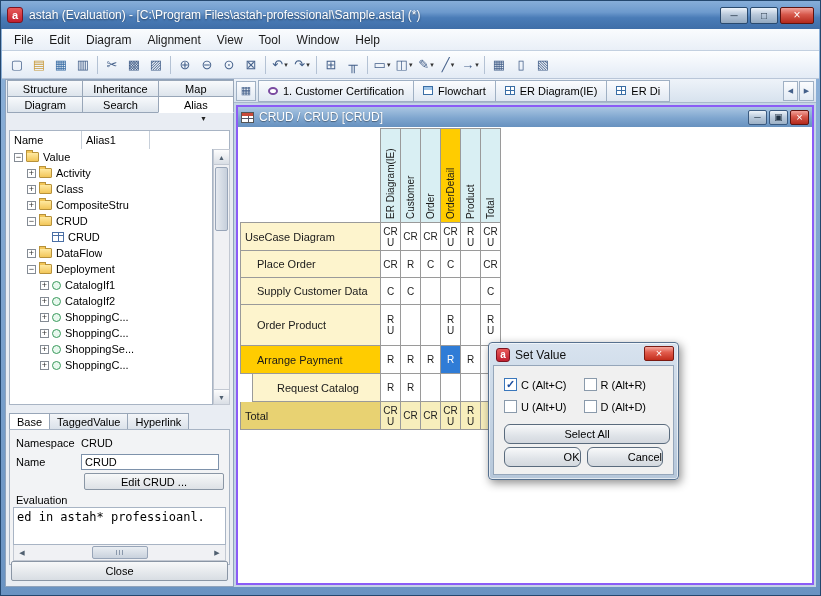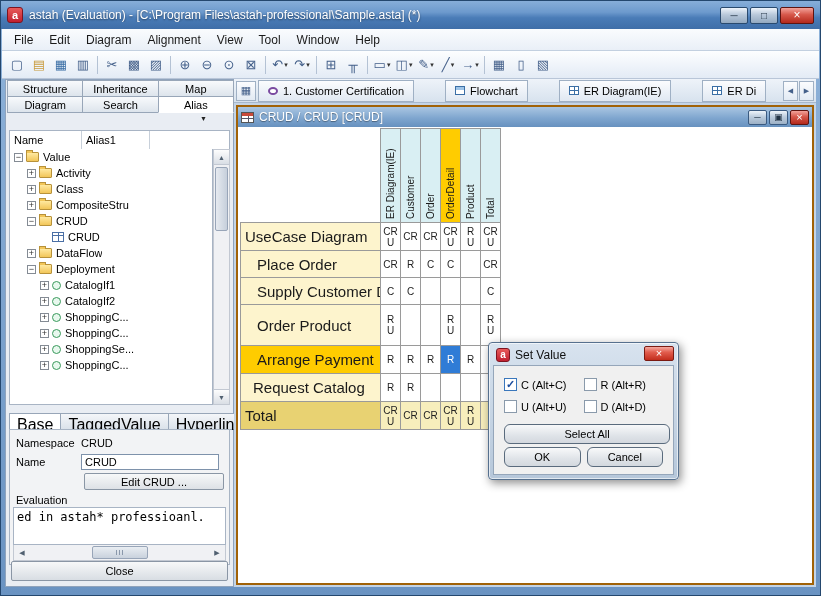--- a/index.html
+++ b/index.html
@@ -44,86 +44,86 @@
 .tico.project::before,.tico.folder::before{content:"";position:absolute;left:-1px;top:-3px;width:5px;height:2px;background:#f2c659;border:1px solid #b8923a;border-bottom:none;}
 .tico.table{width:12px;height:10px;border:1px solid #4a6fa5;background:linear-gradient(#4a6fa5,#4a6fa5) 0 2px/12px 1px no-repeat,linear-gradient(#4a6fa5,#4a6fa5) 5px 0/1px 10px no-repeat,#fff;}
 .tico.diagram{width:12px;height:10px;border:1px solid #4a6fa5;background:linear-gradient(#7fa8d9 0 3px,#fff 3px);}
 .tico.interface{width:9px;height:9px;border:1px solid #3a9a5c;border-radius:50%;background:#e8f8ee;}
 .tlabel{overflow:hidden;text-overflow:ellipsis;}
 .vscroll{position:absolute;right:3px;top:69px;width:17px;height:256px;background:#f0f1f4;border:1px solid #c2c8d2;}
 .sarrow{height:15px;display:flex;align-items:center;justify-content:center;font-size:7px;color:#506070;background:linear-gradient(#fdfdfd,#d9dee5);border-bottom:1px solid #c2c8d2;}
 .sarrow.down{position:absolute;bottom:0;left:0;right:0;border-top:1px solid #c2c8d2;border-bottom:none;}
 .sthumb{position:absolute;left:1px;right:1px;top:17px;height:64px;background:linear-gradient(90deg,#e6eaf0,#c6cfdb);border:1px solid #98a5b8;border-radius:2px;}
 .proptabs{position:absolute;left:3px;top:333px;height:17px;display:flex;}
-.proptab{font-size:16px;padding:2px 7px;background:linear-gradient(#f4f6f9,#dbe2ea);border:1px solid #98a6b8;margin-right:-1px;white-space:nowrap;}
+.proptab{font-size:11px;padding:2px 7px;background:linear-gradient(#f4f6f9,#dbe2ea);border:1px solid #98a6b8;margin-right:-1px;white-space:nowrap;}
 .proptab.selected{background:#fff;border-bottom-color:#fff;}
 .propbody{position:absolute;left:3px;right:3px;top:349px;height:136px;background:#f2f3f5;border:1px solid #a8b4c4;padding:4px 3px 0;}
 .prow{display:flex;align-items:center;height:18px;font-size:11px;margin-bottom:1px;}
 .plabel{width:68px;padding-left:3px;flex:none;}
 .pinput{width:138px;height:16px;border:1px solid #7e92ab;font-size:11px;font-family:inherit;padding:0 3px;background:#fff;}
 .editbtn{display:block;margin-left:71px;width:140px;height:17px;font-size:11px;font-family:inherit;background:linear-gradient(#f7f8f9,#dde1e6);border:1px solid #8a96a5;border-radius:2px;margin-top:2px;}
 .deflabel{font-size:11px;padding:4px 0 1px 3px;}
 .defarea{height:38px;background:#fff;border:1px solid #a8b4c4;font-family:"DejaVu Sans Mono",monospace;font-size:12px;padding:2px 3px;overflow:hidden;white-space:nowrap;}
 .hscroll{height:16px;background:#f0f1f4;border:1px solid #c2c8d2;border-top:none;display:flex;align-items:center;justify-content:space-between;padding:0 1px;position:relative;}
 .harrow{font-size:7px;color:#506070;width:14px;text-align:center;}
 .hthumb{position:absolute;left:50%;transform:translateX(-50%);top:1px;bottom:1px;width:56px;background:linear-gradient(#e9edf2,#c9d2dd);border:1px solid #98a5b8;border-radius:2px;}
 .hthumb::after{content:"";position:absolute;left:50%;top:3px;bottom:3px;width:8px;transform:translateX(-50%);background:repeating-linear-gradient(90deg,#8a98ab 0 1px,transparent 1px 3px);}
 .closebtn{position:absolute;left:5px;right:5px;bottom:5px;height:20px;font-size:11px;font-family:inherit;background:linear-gradient(#f7f8f9,#d8dde3);border:1px solid #8a96a5;border-radius:2px;}
 
 
 .rightpanel{position:absolute;left:233px;top:78px;right:4px;bottom:8px;background:#c4d4e6;}
 .dtabbar{position:absolute;left:0;right:0;top:0;height:24px;background:linear-gradient(#eef3f9,#d7e2ee);border-bottom:1px solid #a8b8cc;display:flex;align-items:center;padding:1px 2px;}
 .dlistbtn{width:20px;height:20px;display:flex;align-items:center;justify-content:center;border:1px solid #9fb0c4;background:linear-gradient(#fbfcfe,#e2eaf3);margin-right:2px;font-size:11px;color:#44608a;flex:none;}
-#dtabs{display:flex;flex:1;height:22px;overflow:hidden;gap:32px;}
+#dtabs{display:flex;flex:1;height:22px;overflow:hidden;}
 .dtab{display:flex;align-items:center;font-size:11px;padding:0 9px;background:linear-gradient(#fbfcfe,#e0e8f2);border:1px solid #9fb0c4;margin-right:-1px;white-space:nowrap;}
 .dticon{display:inline-block;width:10px;height:9px;margin-right:5px;flex:none;}
 .dticon.usecase{border:2px solid #7a4aa0;border-radius:50%;height:8px;background:#fff;}
 .dticon.flowchart{border:1px solid #3a6ea5;background:linear-gradient(180deg,#9ec4e8 0 3px,#fff 3px);}
 .dticon.deployment{border:1px solid #666;background:#e8e8e8;box-shadow:2px -2px 0 -1px #aaa;}
 .dticon.er{border:1px solid #3a6ea5;background:linear-gradient(#3a6ea5,#3a6ea5) 4px 0/1px 9px no-repeat,linear-gradient(#3a6ea5,#3a6ea5) 0 3px/10px 1px no-repeat,#fff;}
 .dscroll{width:15px;height:20px;border:1px solid #9fb0c4;background:linear-gradient(#fbfcfe,#e2eaf3);display:flex;align-items:center;justify-content:center;font-size:7px;color:#44608a;margin-left:1px;flex:none;}
 
 
-.mdi{position:absolute;left:2px;right:2px;top:26px;bottom:2px;border:2px solid #a16207;background:#be185d;}
+.mdi{position:absolute;left:2px;right:2px;top:26px;bottom:2px;border:2px solid #8b5cf6;background:#be185d;}
 .mdititle{height:20px;background:linear-gradient(#aac6e2,#7fa6cf 55%,#6791bf);display:flex;align-items:center;color:#fff;font-size:12px;padding:0 3px;}
 .mdiicon{width:13px;height:11px;border:1px solid #555;margin-right:5px;flex:none;background:linear-gradient(#c84a3a,#c84a3a) 0 0/13px 3px no-repeat,linear-gradient(#556,#556) 0 5px/13px 1px no-repeat,linear-gradient(#556,#556) 6px 0/1px 11px no-repeat,#fff;}
 .mdititletext{flex:1;text-shadow:0 1px 1px rgba(0,0,0,.4);white-space:nowrap;overflow:hidden;}
 .mdibtns{display:flex;gap:2px;flex:none;}
 .mbtn{width:19px;height:15px;border:1px solid #3a5a80;border-radius:2px;background:linear-gradient(#eef4fa,#bcccdd 45%,#9db1c6);font-size:9px;color:#234;display:inline-flex;align-items:center;justify-content:center;}
 .mbtn.close{background:linear-gradient(#f2a39b,#d6574a 45%,#b3291c);color:#fff;border-color:#5e1410;font-size:11px;}
 .mdicontent{position:absolute;left:0;right:0;top:20px;bottom:0;background:#fff;overflow:hidden;}
 
 
 .matrix{position:absolute;left:2px;top:1px;display:grid;}
 .mx-corner{background:#fff;border-right:1px solid #9a9a9a;border-bottom:1px solid #9a9a9a;}
 .mx-h{background:#d9eff3;border-top:1px solid #9a9a9a;border-right:1px solid #9a9a9a;border-bottom:1px solid #9a9a9a;overflow:hidden;}
 .mx-h.hl{background:#ffcc00;}
 .mx-h-inner{width:100%;height:100%;writing-mode:vertical-rl;transform:rotate(180deg);font-size:10px;line-height:19px;padding-top:3px;white-space:nowrap;color:#1a1a1a;}
-.mx-label{font-size:15px;display:flex;align-items:center;border-left:1px solid #9a9a9a;border-right:1px solid #9a9a9a;border-bottom:1px solid #9a9a9a;background:#fdf4cd;color:#1a1a1a;white-space:nowrap;overflow:hidden;}
+.mx-label{font-size:11px;display:flex;align-items:center;border-left:1px solid #9a9a9a;border-right:1px solid #9a9a9a;border-bottom:1px solid #9a9a9a;background:#fdf4cd;color:#1a1a1a;white-space:nowrap;overflow:hidden;}
 .mx-label.highlight{background:#ffcc00;}
 .mx-label.total{background:#e8d272;}
 .mx-cell{border-right:1px solid #9a9a9a;border-bottom:1px solid #9a9a9a;background:#fff;font-size:10px;line-height:11px;display:flex;align-items:center;justify-content:center;text-align:center;white-space:pre-line;color:#222;}
 .mx-cell.totalcell{background:#f7eebc;}
 .mx-cell.selected{background:#2f7cd6;color:#fff;}
 
 
 .dialog{position:absolute;left:487px;top:341px;width:191px;height:138px;background:linear-gradient(#d8e3ef,#b6c7da);border:1px solid #56708e;border-radius:4px;box-shadow:2px 3px 10px rgba(0,0,0,.45),inset 0 0 0 1px rgba(255,255,255,.6);z-index:50;}
 .dlgtitle{height:21px;display:flex;align-items:center;padding:2px 4px 0 7px;font-size:12px;color:#111;}
 .dlgicon{width:14px;height:14px;background:linear-gradient(#e85a5a,#c01f2f);border:1px solid #7d1420;border-radius:3px;color:#fff;font-size:10px;font-weight:bold;display:inline-flex;align-items:center;justify-content:center;margin-right:5px;flex:none;}
 .dlgtext{flex:1;}
 .dlgclose{width:30px;height:15px;background:linear-gradient(#f4a9a0,#e25d4e 40%,#c22d1d);border:1px solid #7a1a12;border-radius:2px;color:#fff;font-size:11px;line-height:13px;text-align:center;margin-top:-2px;flex:none;}
 .dlgbody{position:absolute;left:4px;right:4px;top:22px;bottom:4px;background:#f0f0f0;border:1px solid #95a6ba;padding:6px 10px 0;}
 .chkgrid{display:grid;grid-template-columns:1fr 1fr;row-gap:9px;margin-top:6px;}
 .chk-row{display:flex;align-items:center;font-size:11px;gap:4px;}
 .chk{width:13px;height:13px;background:#fff;border:1px solid #8a9aab;display:inline-flex;align-items:center;justify-content:center;font-size:11px;color:#1d4e9e;font-weight:bold;flex:none;}
 .chk.checked{border-color:#3a77bc;}
 .dbtn{height:20px;font-size:11px;font-family:inherit;background:linear-gradient(#f8f9fa,#dfe3e8 60%,#d3d8de);border:1px solid #5a6b7d;border-radius:6px;}
 .selall{display:block;margin:11px auto 3px;width:166px;}
 .okrow{display:flex;justify-content:center;gap:6px;}
-.okrow .dbtn{width:80px;}
+.okrow .dbtn{width:80px;text-align:right;}
 </style>
 </head>
 <body>
 
 <div class="window">
 
   <div class="titlebar">
     <span class="app-icon">a</span>
     <span class="title">astah (Evaluation) - [C:\Program Files\astah-professional\Sample.asta] (*)</span>
     <span class="winbtns" id="winbtns">
@@ -448,21 +448,21 @@
             <div class="mx-cell"></div>
             <div class="mx-cell">R
 U</div>
             <div class="mx-label highlight" style="padding-left: 16px;">Arrange Payment</div>
             <div class="mx-cell">R</div>
             <div class="mx-cell">R</div>
             <div class="mx-cell">R</div>
             <div class="mx-cell selected">R</div>
             <div class="mx-cell">R</div>
             <div class="mx-cell"></div>
-            <div class="mx-label normal" style="padding-left: 12px;">Request Catalog</div>
+            <div class="mx-label normal" style="padding-left: 24px; margin-left: 12px;">Request Catalog</div>
             <div class="mx-cell">R</div>
             <div class="mx-cell">R</div>
             <div class="mx-cell"></div>
             <div class="mx-cell"></div>
             <div class="mx-cell"></div>
             <div class="mx-cell"></div>
             <div class="mx-label total" style="padding-left: 4px;">Total</div>
             <div class="mx-cell totalcell">CR
 U</div>
             <div class="mx-cell totalcell">CR</div>

